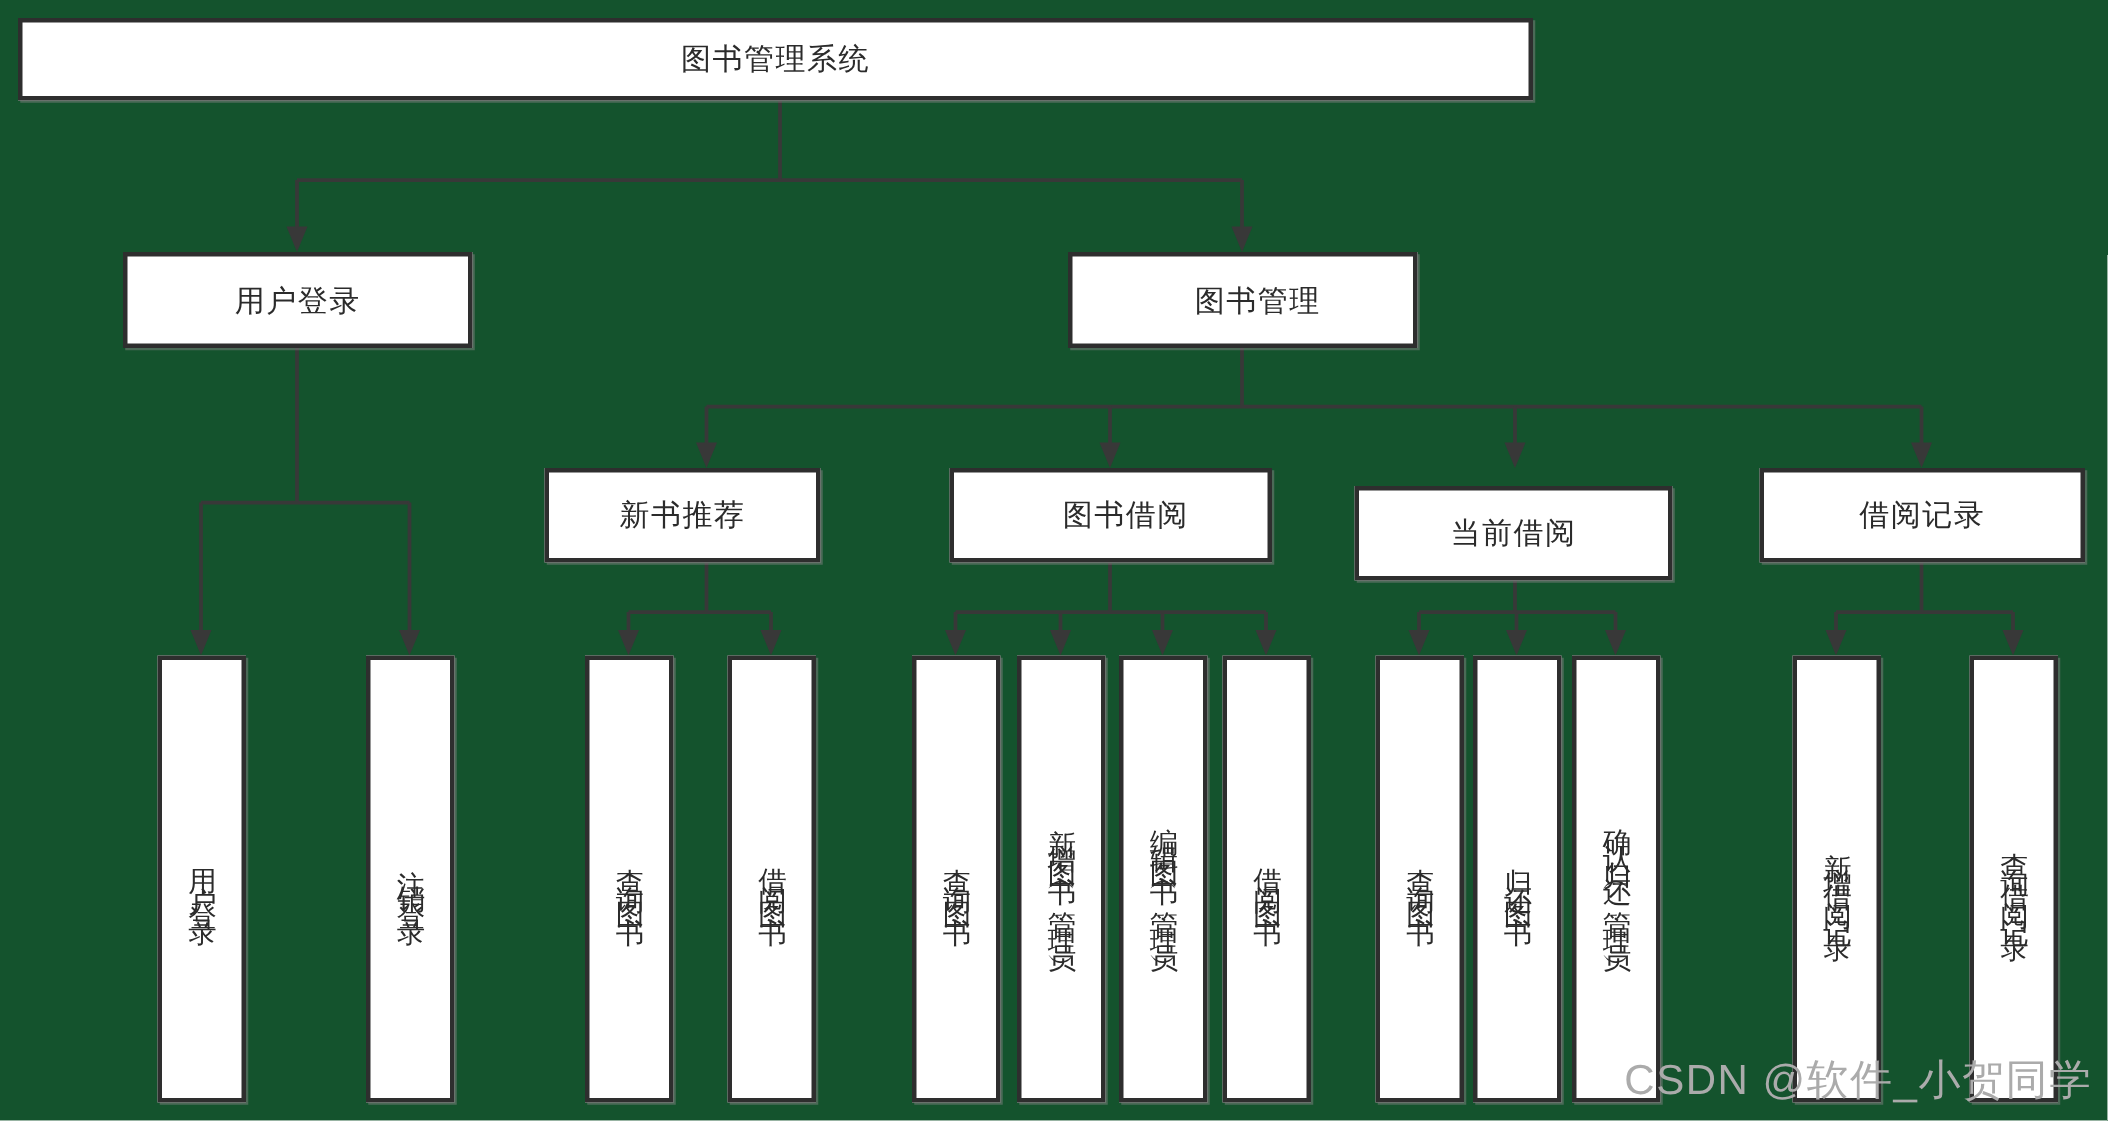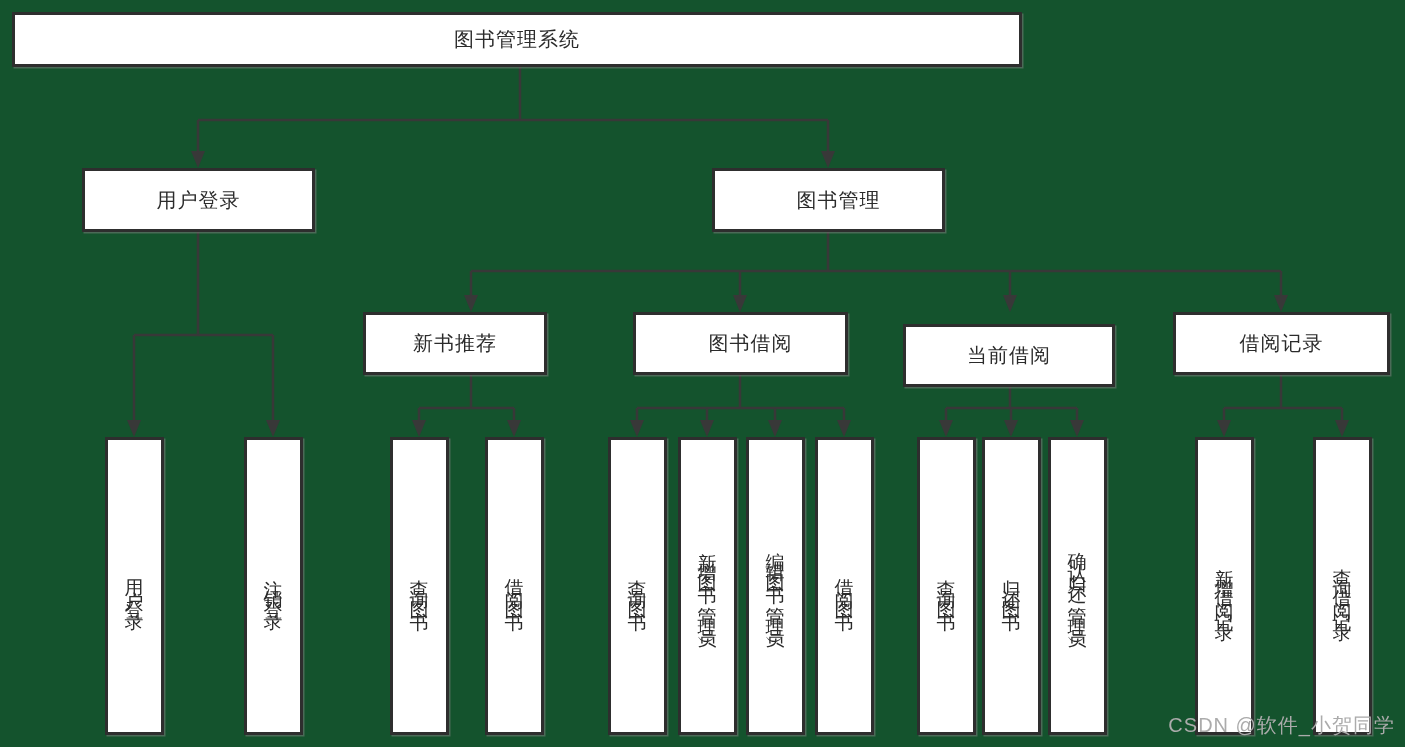--- a/index.html
+++ b/index.html
@@ -70,21 +70,21 @@
   .n-borrow-3 { left: 815px;  }
   .n-cur-0    { left: 917px;  }
   .n-cur-1    { left: 982px;  }
   .n-cur-2    { left: 1048px; }
   .n-record-0 { left: 1195px; }
   .n-record-1 { left: 1313px; }
   .watermark {
     position: absolute;
     right: 10px;
     bottom: 8px;
-    font-size: 20px;
+    font-size: 28px;
     color: #ababab;
     letter-spacing: 1px;
     z-index: 5;
     white-space: nowrap;
   }
 </style>
 </head>
 <body>
 
 <div class="canvas">

